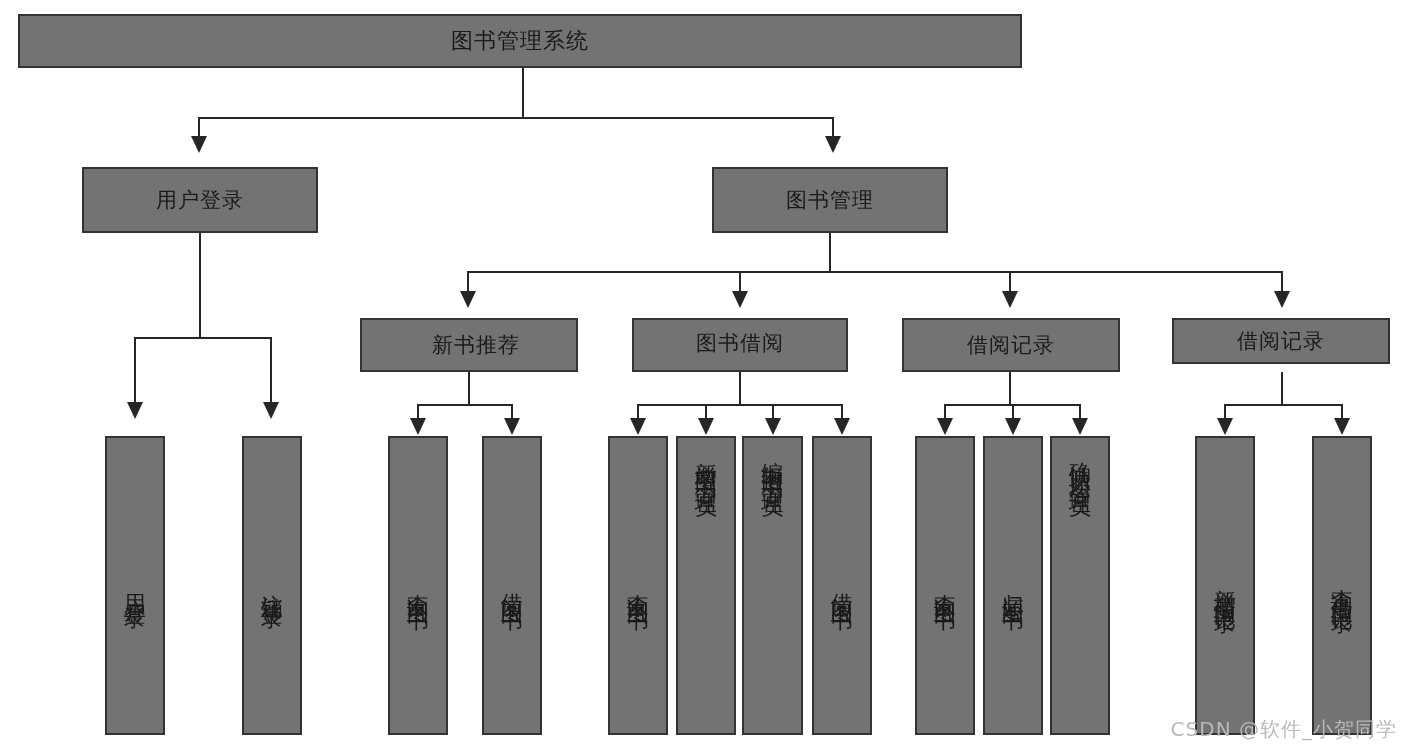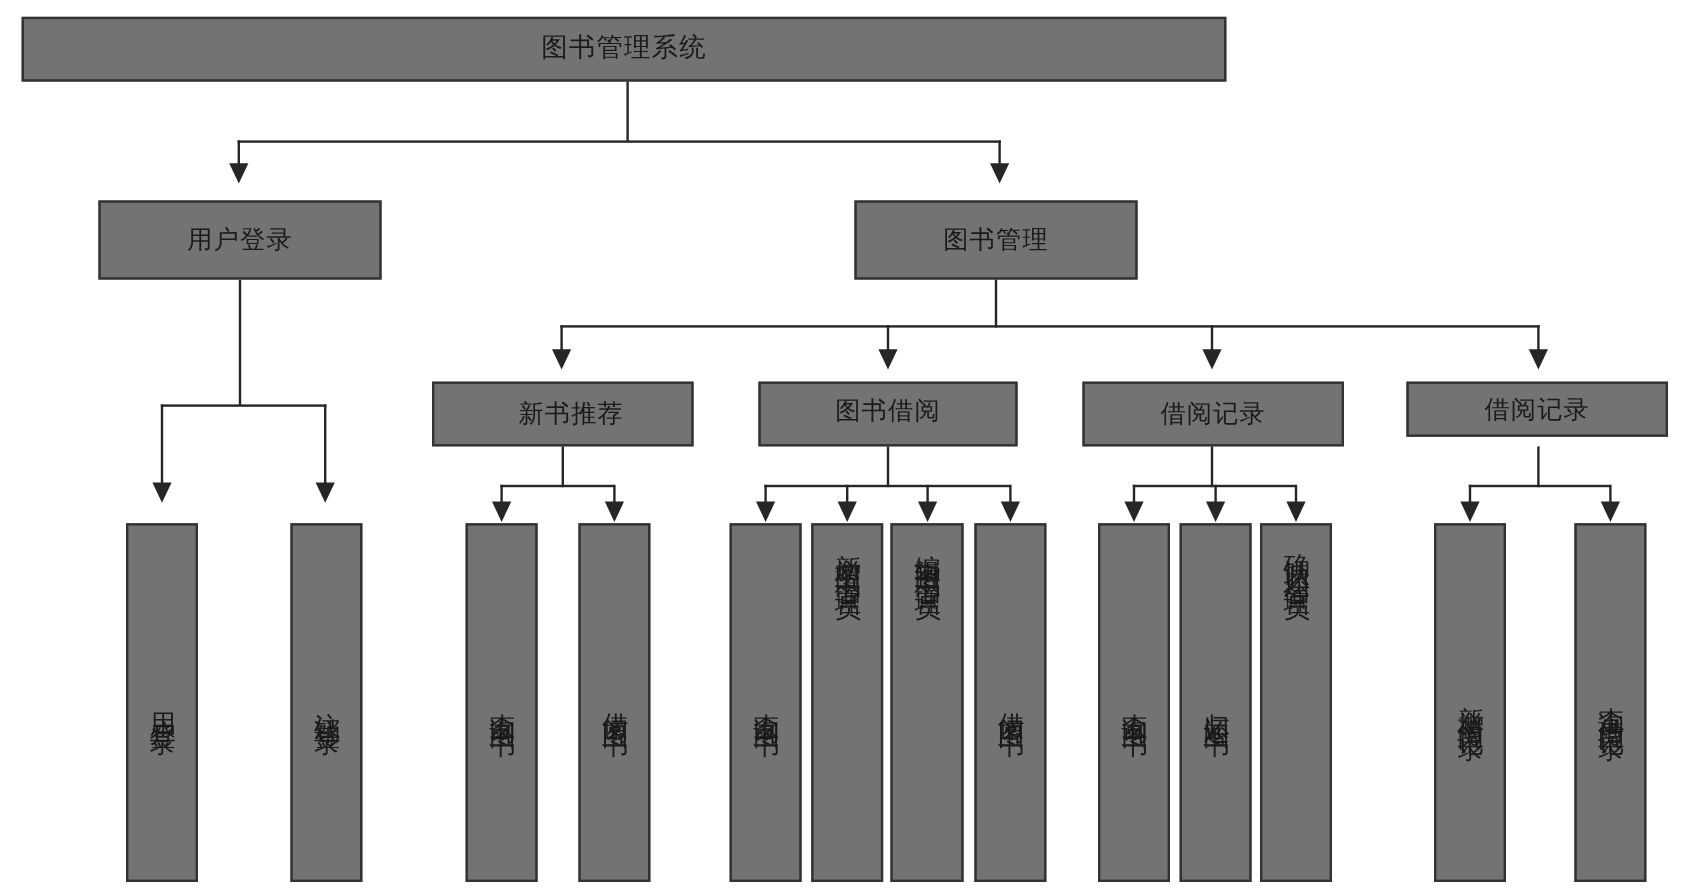--- a/index.html
+++ b/index.html
@@ -218,14 +218,15 @@
     <span class="vtext">确认归还（管理员）</span>
   </div>
 
   <div class="node leaf" style="left:1195px; top:436px; width:60px; height:299px;">
     <span class="vtext">新增借阅记录</span>
   </div>
   <div class="node leaf" style="left:1312px; top:436px; width:60px; height:299px;">
     <span class="vtext">查询借阅记录</span>
   </div>
 
+  <div id="watermark">CSDN @软件_小贺同学</div>
 
 </div>
 
 </body></html>

